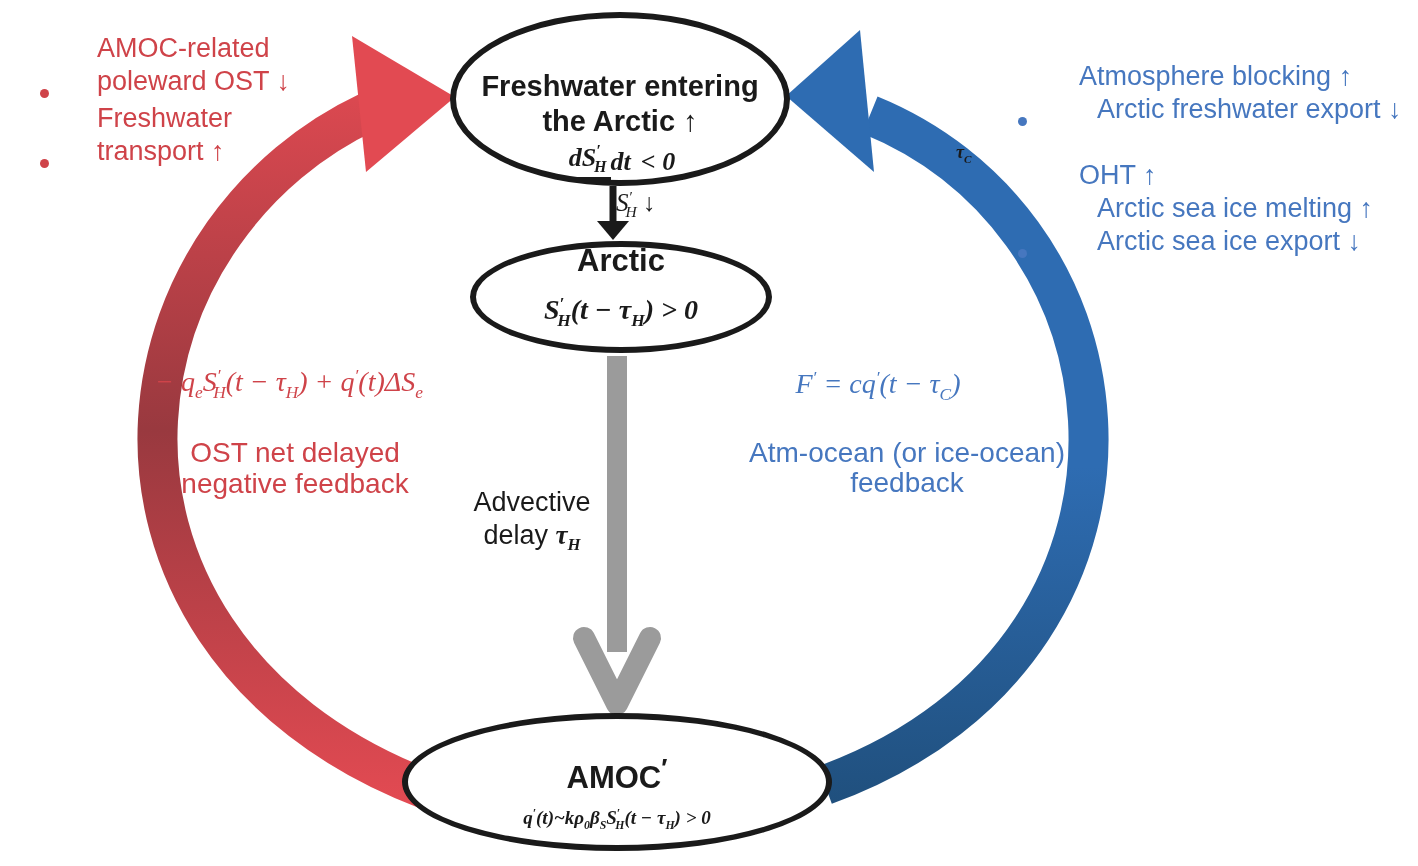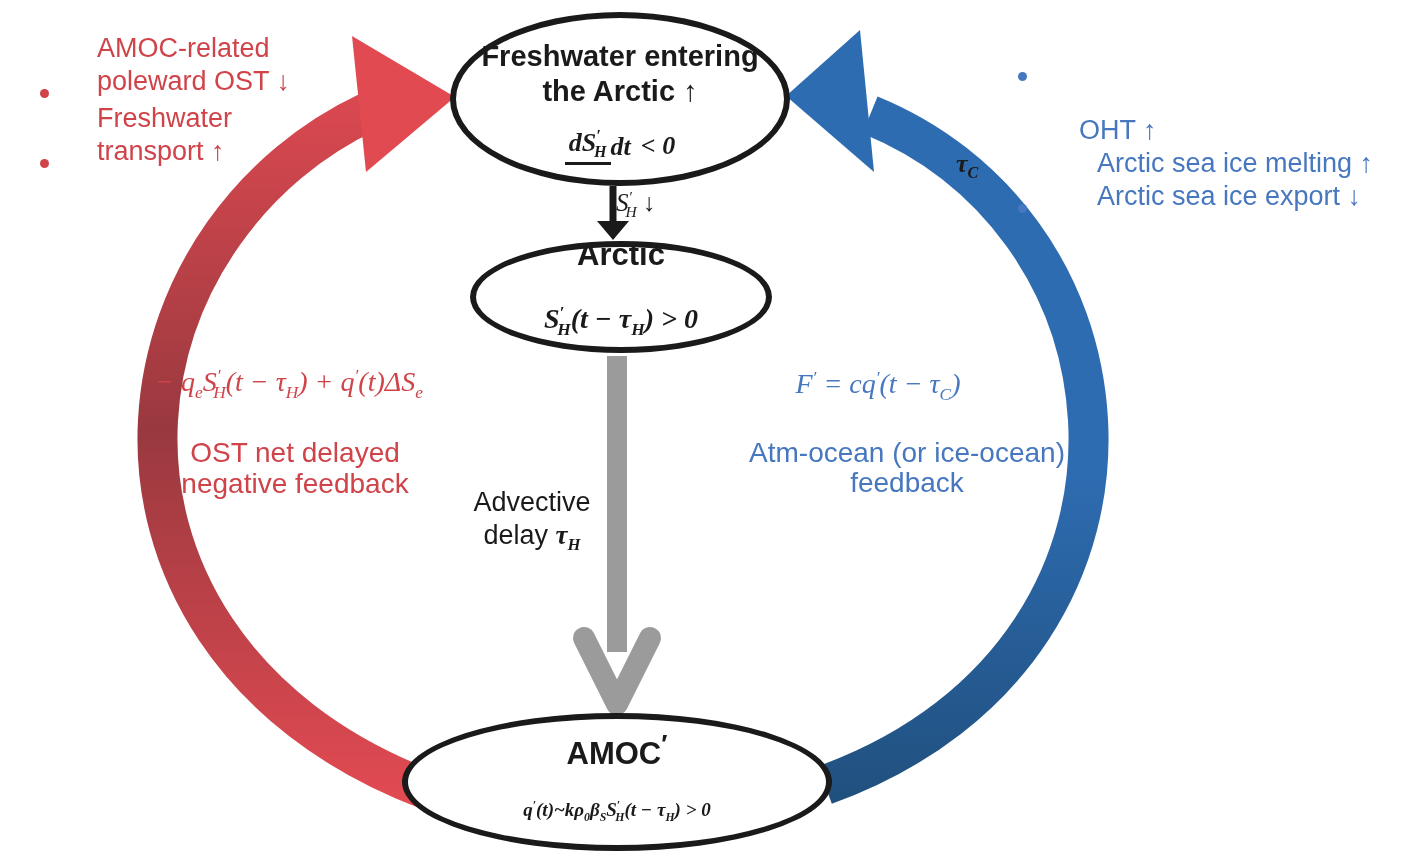--- a/index.html
+++ b/index.html
@@ -4,21 +4,21 @@
 <style>
   * { box-sizing: border-box; }
   html, body { margin:0; padding:0; background:#ffffff; }
   body { width:1418px; height:866px; overflow:hidden; }
   .canvas { position:relative; width:1418px; height:866px; font-family:"Liberation Sans", sans-serif; color:var(--ink); }
   .arrows { position:absolute; left:0; top:0; width:1418px; height:866px; z-index:1; }
   .abs { position:absolute; z-index:2; }
 
   .ellipse { position:absolute; z-index:2; background:#ffffff; border:6px solid var(--ink);
              border-radius:50%; display:flex; flex-direction:column; align-items:center;
-             justify-content:center; text-align:center;gap:15px; }
+             justify-content:flex-end; text-align:center; }
   .node-title { font-weight:bold; color:var(--ink); }
 
   .math { font-family:"Liberation Serif", serif; font-style:italic; }
   .math.bold { font-weight:bold; }
   .math sup { font-size:62%; }
   .math sub { font-size:62%; }
   .math sup + sub { margin-left:-0.42em; }
 
   .frac-row { display:flex; align-items:center; justify-content:center; gap:10px; margin-top:4px; }
   .frac { display:inline-flex; flex-direction:row; align-items:center; line-height:1.05; }
@@ -112,32 +112,36 @@
       <div class="bl">
         <div>Freshwater</div>
         <div>transport ↑</div>
       </div>
     </div>
   </div>
 
   <div class="abs list blue" style="left:1005px; top:32px; width:405px;">
     <div class="bullet-item" style="margin-top:28px;">
       <span class="dot"></span>
+      <div class="bl">
+        <div>Atmosphere blocking ↑</div>
+        <div class="ind">Arctic freshwater export ↓</div>
+      </div>
     </div>
     <div class="bullet-item" style="margin-top:33px;">
       <span class="dot"></span>
       <div class="bl">
         <div>OHT ↑</div>
         <div class="ind">Arctic sea ice melting ↑</div>
         <div class="ind">Arctic sea ice export ↓</div>
       </div>
     </div>
   </div>
 
-  <div class="abs math bold eq-line" style="left:956px; top:149px; font-size:26px; color:var(--ink);"><span>τ</span><sub>C</sub></div>
+  <div class="abs math bold eq-line" style="left:956px; top:142px; font-size:18px; color:var(--ink);"><span>τ</span><sub>C</sub></div>
 
   <div class="abs math eq-line red" style="left:155px; top:366px; font-size:28px;"><span>− q</span><sub>e</sub><span>S</span><sup>′</sup><sub>H</sub><span>(t − τ</span><sub>H</sub><span>) + q</span><sup>′</sup><span>(t)ΔS</span><sub>e</sub></div>
   <div class="abs caption red" style="left:160px; top:437px; width:270px; line-height:31px;">
     <div>OST net delayed</div>
     <div>negative feedback</div>
   </div>
 
   <div class="abs math eq-line blue" style="left:748px; top:368px; width:260px; font-size:28px; text-align:center;"><span>F</span><sup>′</sup><span> = cq</span><sup>′</sup><span>(t − τ</span><sub>C</sub><span>)</span></div>
   <div class="abs caption blue" style="left:733px; top:438px; width:348px; line-height:30px;">
     <div>Atm-ocean (or ice-ocean)</div>

